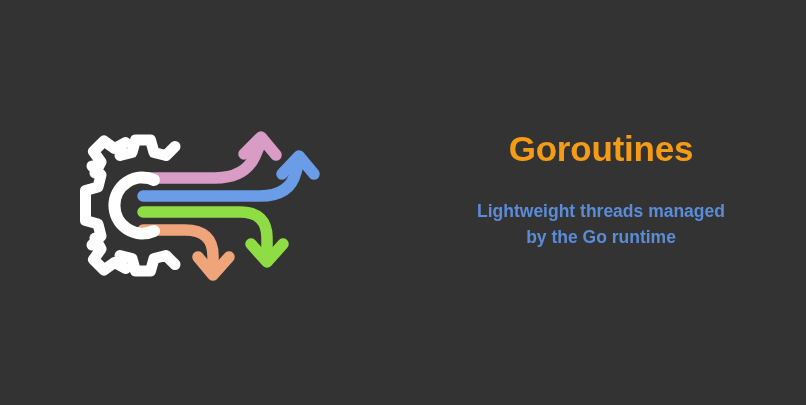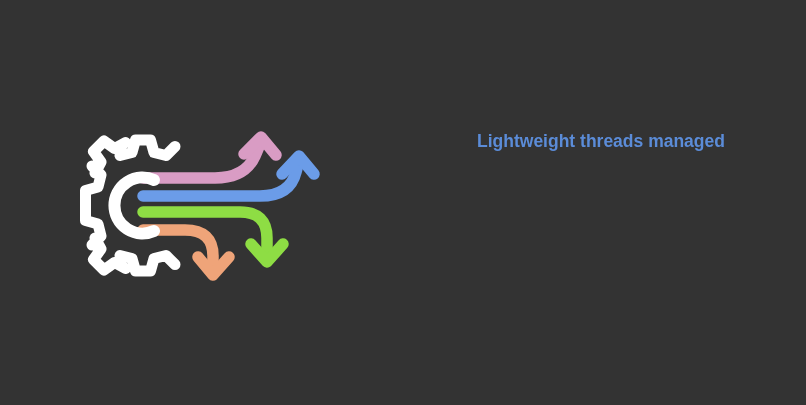--- a/index.html
+++ b/index.html
@@ -143,20 +143,22 @@
                 L 37 135
               "></path>
 
         <path fill="none" stroke="#FFFFFF" stroke-width="12" stroke-linecap="round" d="M 99 70 A 28 28 0 1 0 99 121"></path>
       </g>
     </svg>
   </div>
 
   <div id="text-block">
 
+    <h1 id="title" style="color: rgb(245, 156, 23);">Goroutines</h1>
 
     <p id="subtitle" style="color: rgb(91, 140, 216);">
       <span class="line">Lightweight threads managed</span>
+      <span class="line">by the Go runtime</span>
     </p>
 
   </div>
 
 </div>
 
 </body></html>

